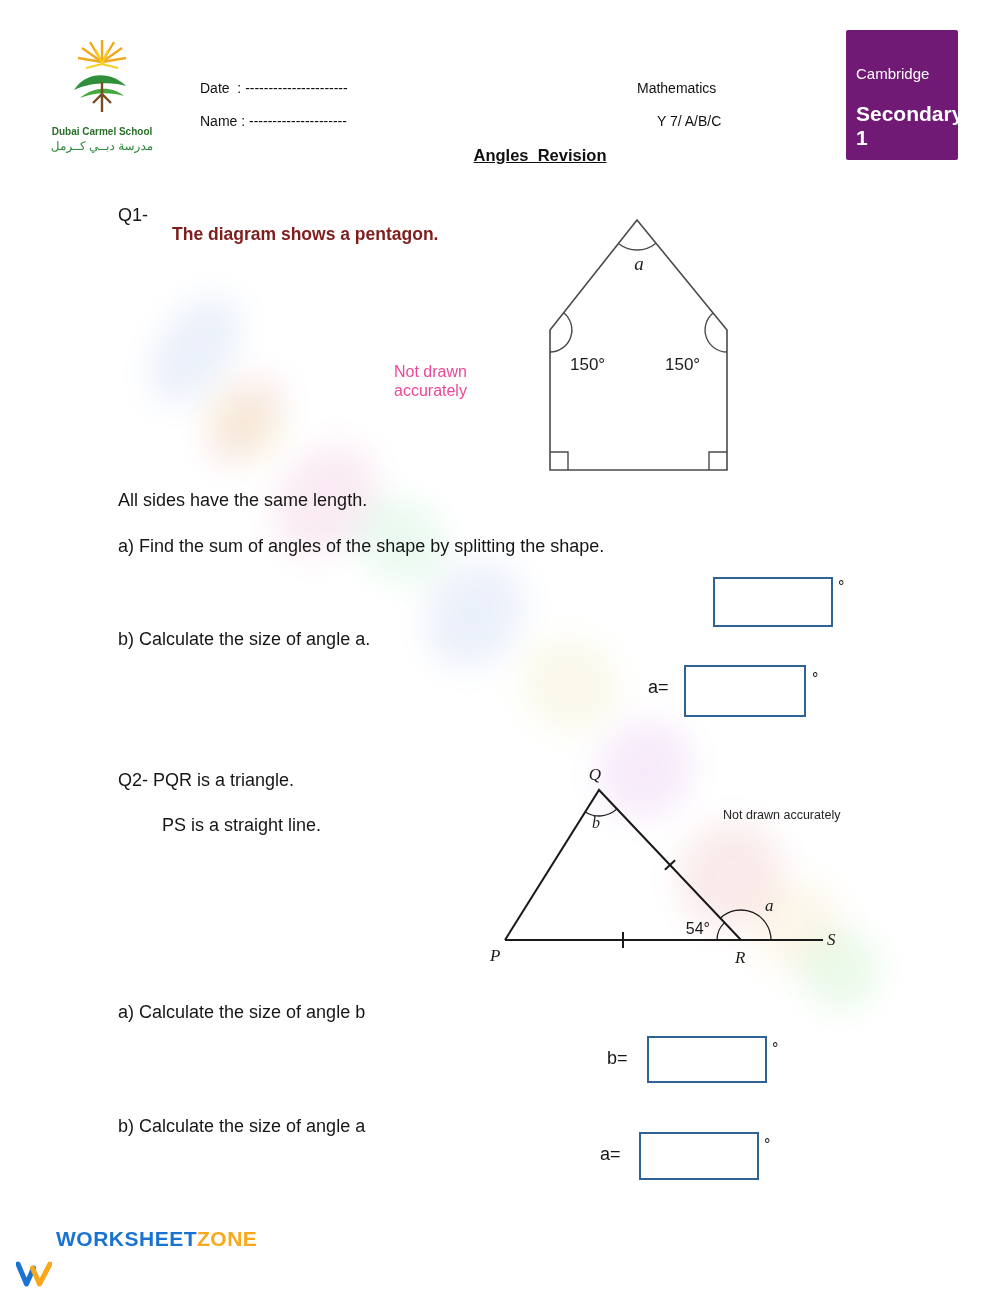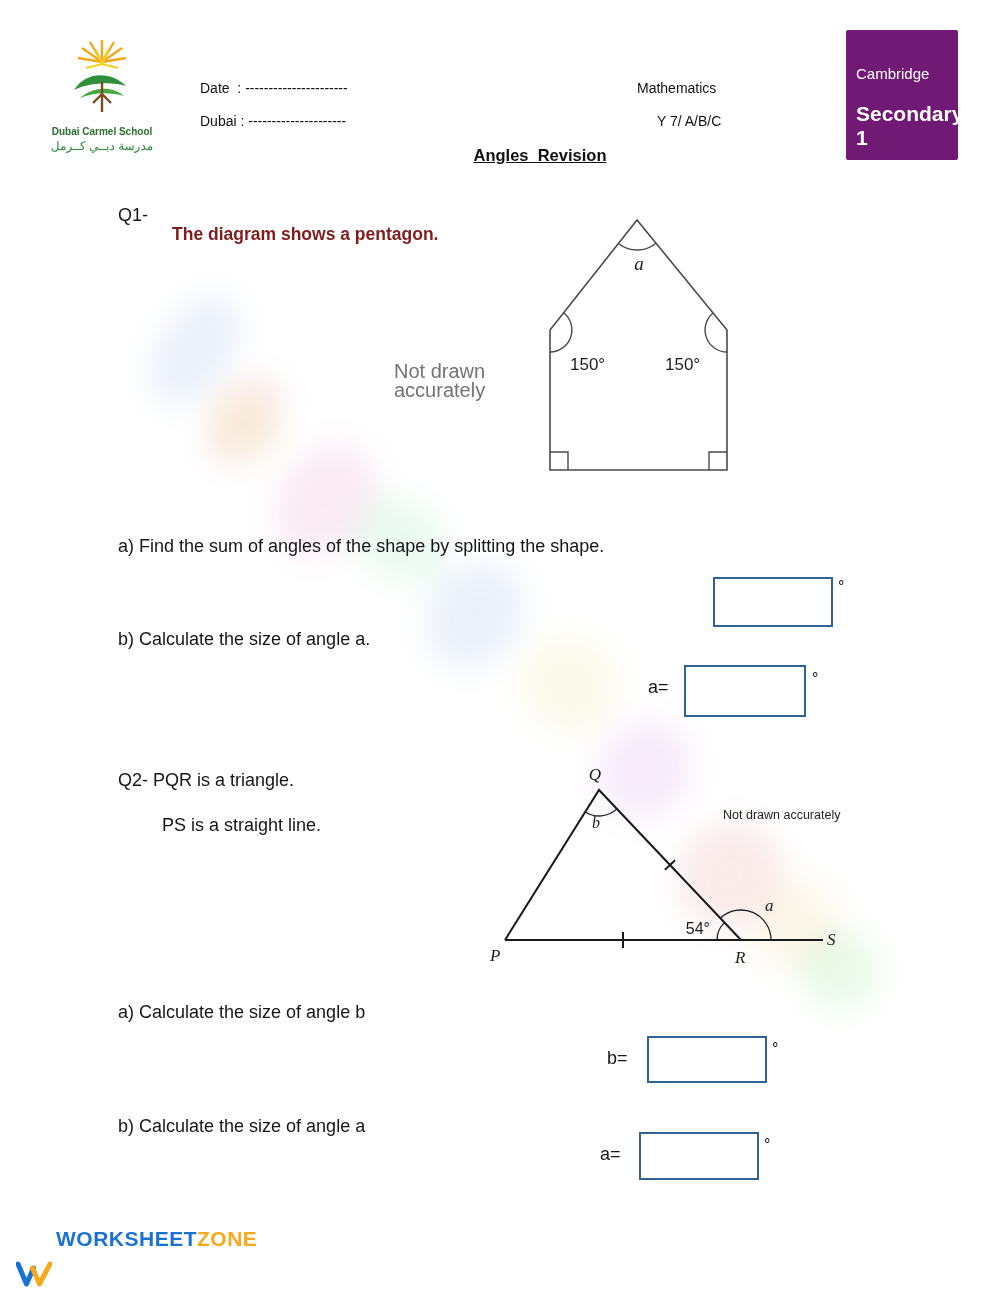--- a/index.html
+++ b/index.html
@@ -16,21 +16,21 @@
   .school-name { position:absolute; left:40px; top:126px; width:124px; text-align:center; font-size:10px; font-weight:bold; color:#2a6f2a; }
   .school-name-ar { position:absolute; left:40px; top:139px; width:124px; text-align:center; font-size:12px; color:#2e8b3d; }
   .hdr-text { font-size:14px; color:#111; }
   .badge { position:absolute; left:846px; top:30px; width:112px; height:130px; border-radius:2px; color:#fff; display:flex; flex-direction:column; justify-content:flex-end; padding:0 0 10px 10px; }
   .badge .l1 { font-size:15px; }
   .badge .l2 { font-size:21px; font-weight:bold;margin-top:20px; }
   .page-title { position:absolute; left:400px; top:146px; width:280px; text-align:center; font-size:16.5px; font-weight:bold; text-decoration:underline; color:#111; }
 
   .qtext { position:absolute; font-size:18px; color:#161616; }
   .q1-intro { position:absolute; font-size:17.5px; font-weight:700; color:#7f1d1d; }
-  .not-drawn { position:absolute; font-size:20px; color:#737373; line-height:19px; }
+  .not-drawn { position:absolute; font-size:16px; color:#ec4899; line-height:19px; }
   .not-drawn-small { position:absolute; font-size:12.5px; color:#242424; }
 
   .answer-input { position:absolute; border:2px solid #2f6295; background:#fff; font-size:20px; padding:4px 8px; font-family:"Liberation Sans", sans-serif; outline:none; }
   .deg { position:absolute; font-size:16px; color:#111; }
   .prefix { position:absolute; font-size:18px; color:#161616; }
 
   .diagram-label { font-family:"Liberation Serif", serif; font-style:italic; fill:#1c1c1c; }
   .diagram-num { font-family:"Liberation Sans", sans-serif; fill:#1c1c1c; }
 
   
@@ -72,21 +72,21 @@
       <line x1="50" y1="28" x2="56" y2="14"></line>
     </g>
     <path d="M22 54 C35 34, 60 36, 74 50 C60 46, 40 46, 22 54 Z" fill="#2f8f3a"></path>
     <path d="M28 62 C42 50, 60 50, 72 60 C58 56, 42 56, 28 62 Z" fill="#47a83f"></path>
     <path d="M50 46 L50 76 M50 58 L41 67 M50 58 L59 67" stroke="#7a4a21" stroke-width="2.4" fill="none"></path>
   </svg>
   <div class="school-name">Dubai Carmel School</div>
   <div class="school-name-ar">مدرسة دبــي كــرمل</div>
 
   <div class="abs hdr-text keep-space" style="left:200px; top:80px;">Date  : ----------------------</div>
-  <div class="abs hdr-text keep-space" style="left:200px; top:113px;">Dubai : ---------------------</div>
+  <div class="abs hdr-text keep-space" style="left:200px; top:113px;">Name : ---------------------</div>
   <div class="abs hdr-text" style="left:637px; top:80px;">Mathematics</div>
   <div class="abs hdr-text" style="left:657px; top:113px;">Y 7/ A/B/C</div>
 
   <div class="badge" style="background:#701a75;">
     <div class="l1">Cambridge</div>
     <div class="l2">Secondary 1</div>
   </div>
 
   <div class="page-title keep-space">Angles  Revision</div>
 
@@ -103,20 +103,21 @@
     <text x="99" y="58" text-anchor="middle" font-size="19" class="diagram-label">a</text>
     <text x="30" y="158" font-size="17" class="diagram-num">150°</text>
     <text x="125" y="158" font-size="17" class="diagram-num">150°</text>
   </svg>
 
   <div class="not-drawn" style="left:394px; top:362px;">
     <div>Not drawn</div>
     <div>accurately</div>
   </div>
 
+  <div class="qtext" style="left:118px; top:490px;">All sides have the same length.</div>
   <div class="qtext" style="left:118px; top:536px;">a) Find the sum of angles of the shape by splitting the shape.</div>
 
   <input class="answer-input" style="left: 713px; top: 577px; width: 120px; height: 50px;" value="">
   <div class="deg" style="left:838px; top:578px;">°</div>
 
   <div class="qtext" style="left:118px; top:629px;">b) Calculate the size of angle a.</div>
   <div class="prefix" style="left:648px; top:677px;">a=</div>
   <input class="answer-input" style="left: 684px; top: 665px; width: 122px; height: 52px;" value="">
   <div class="deg" style="left:812px; top:670px;">°</div>
 

